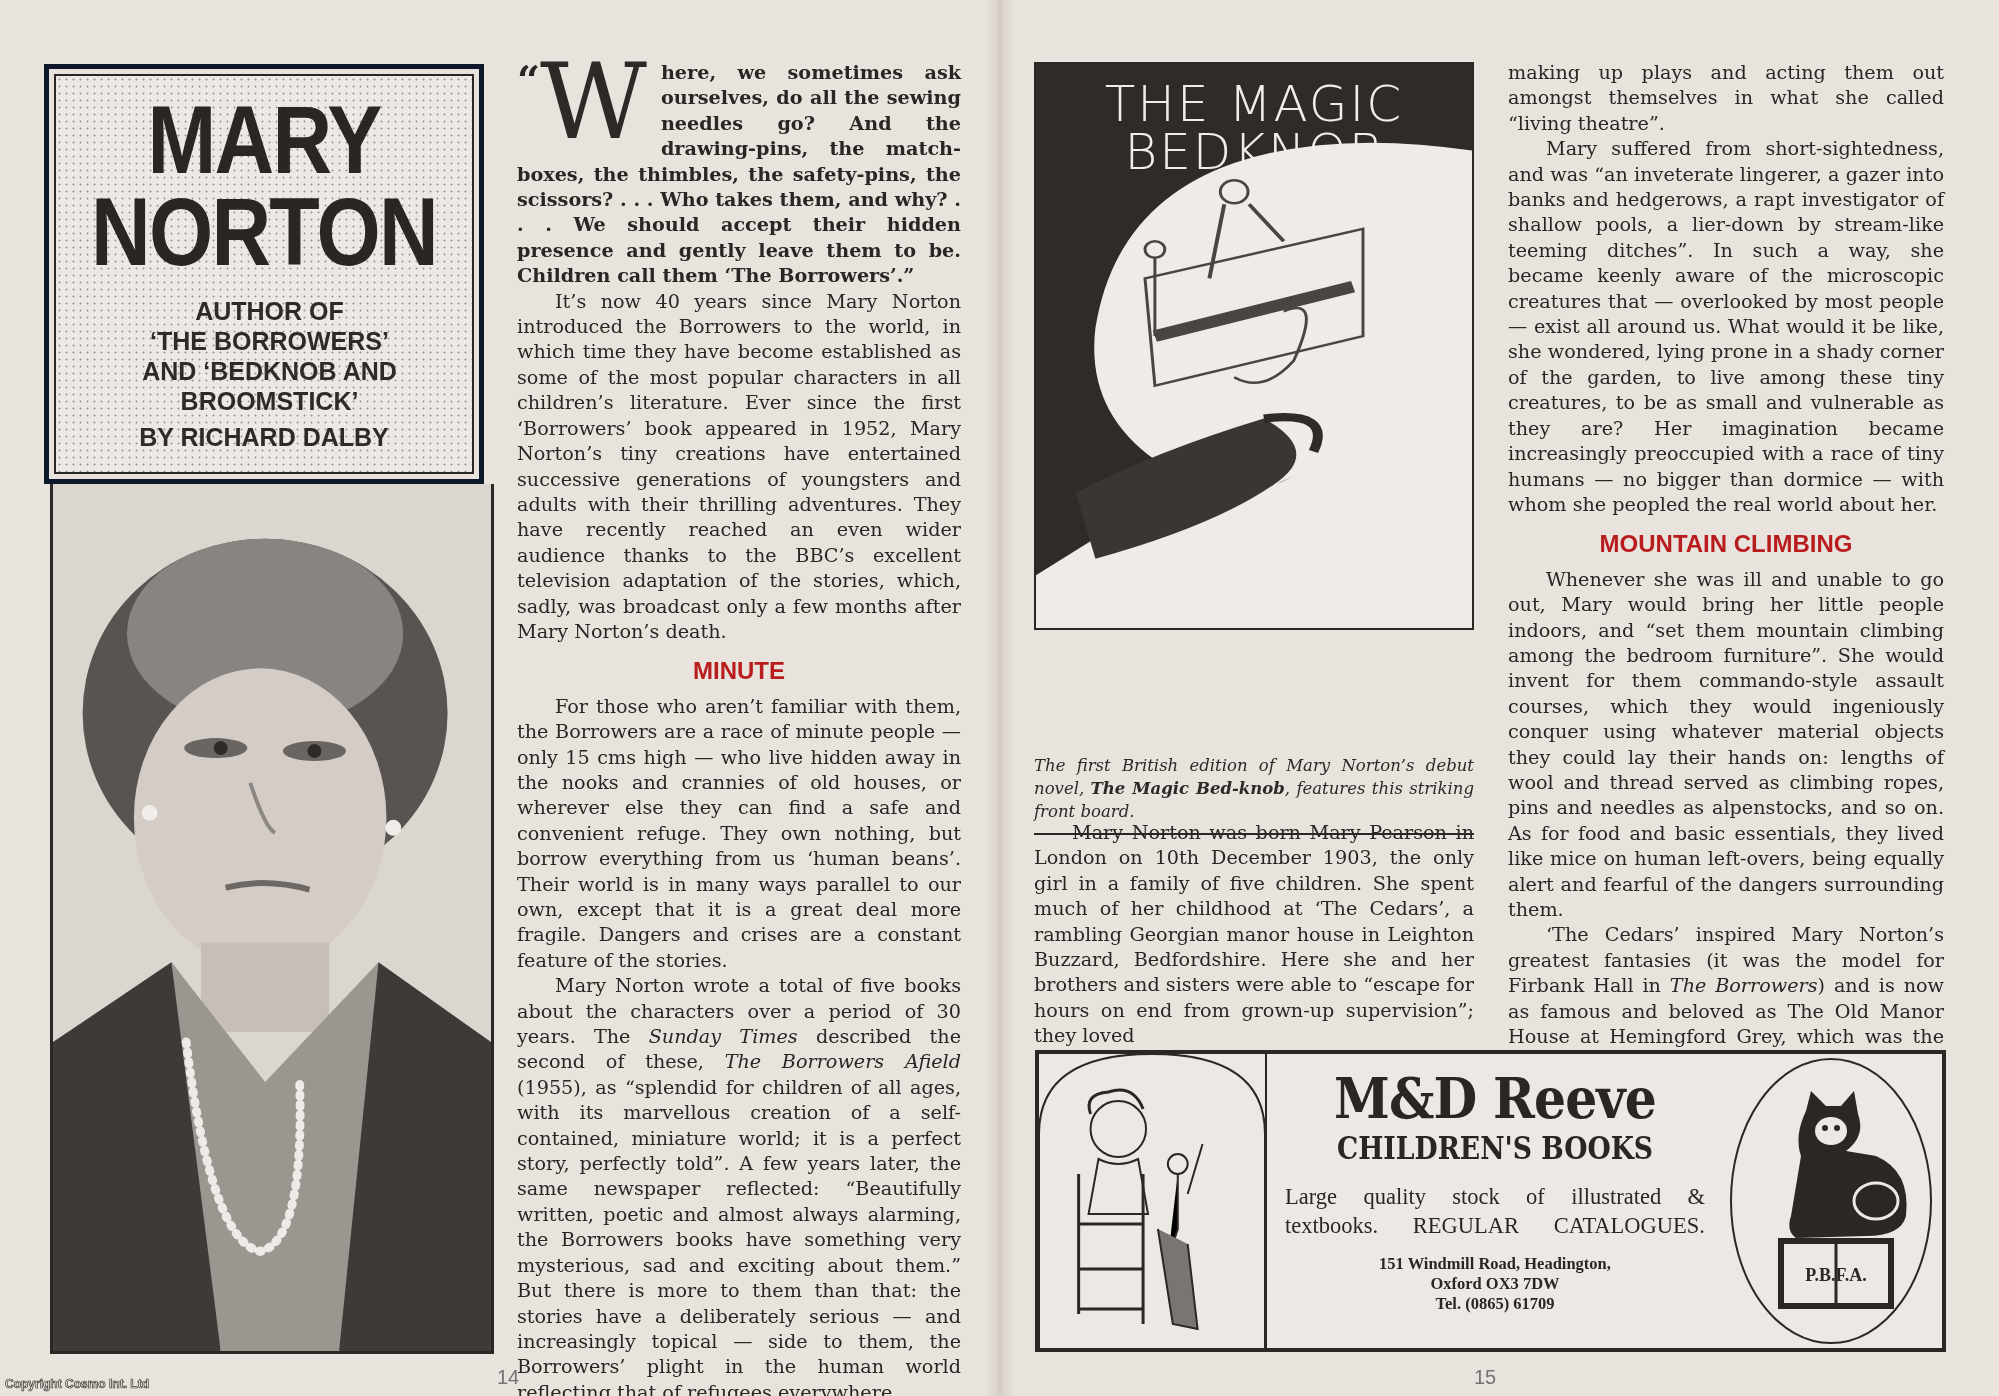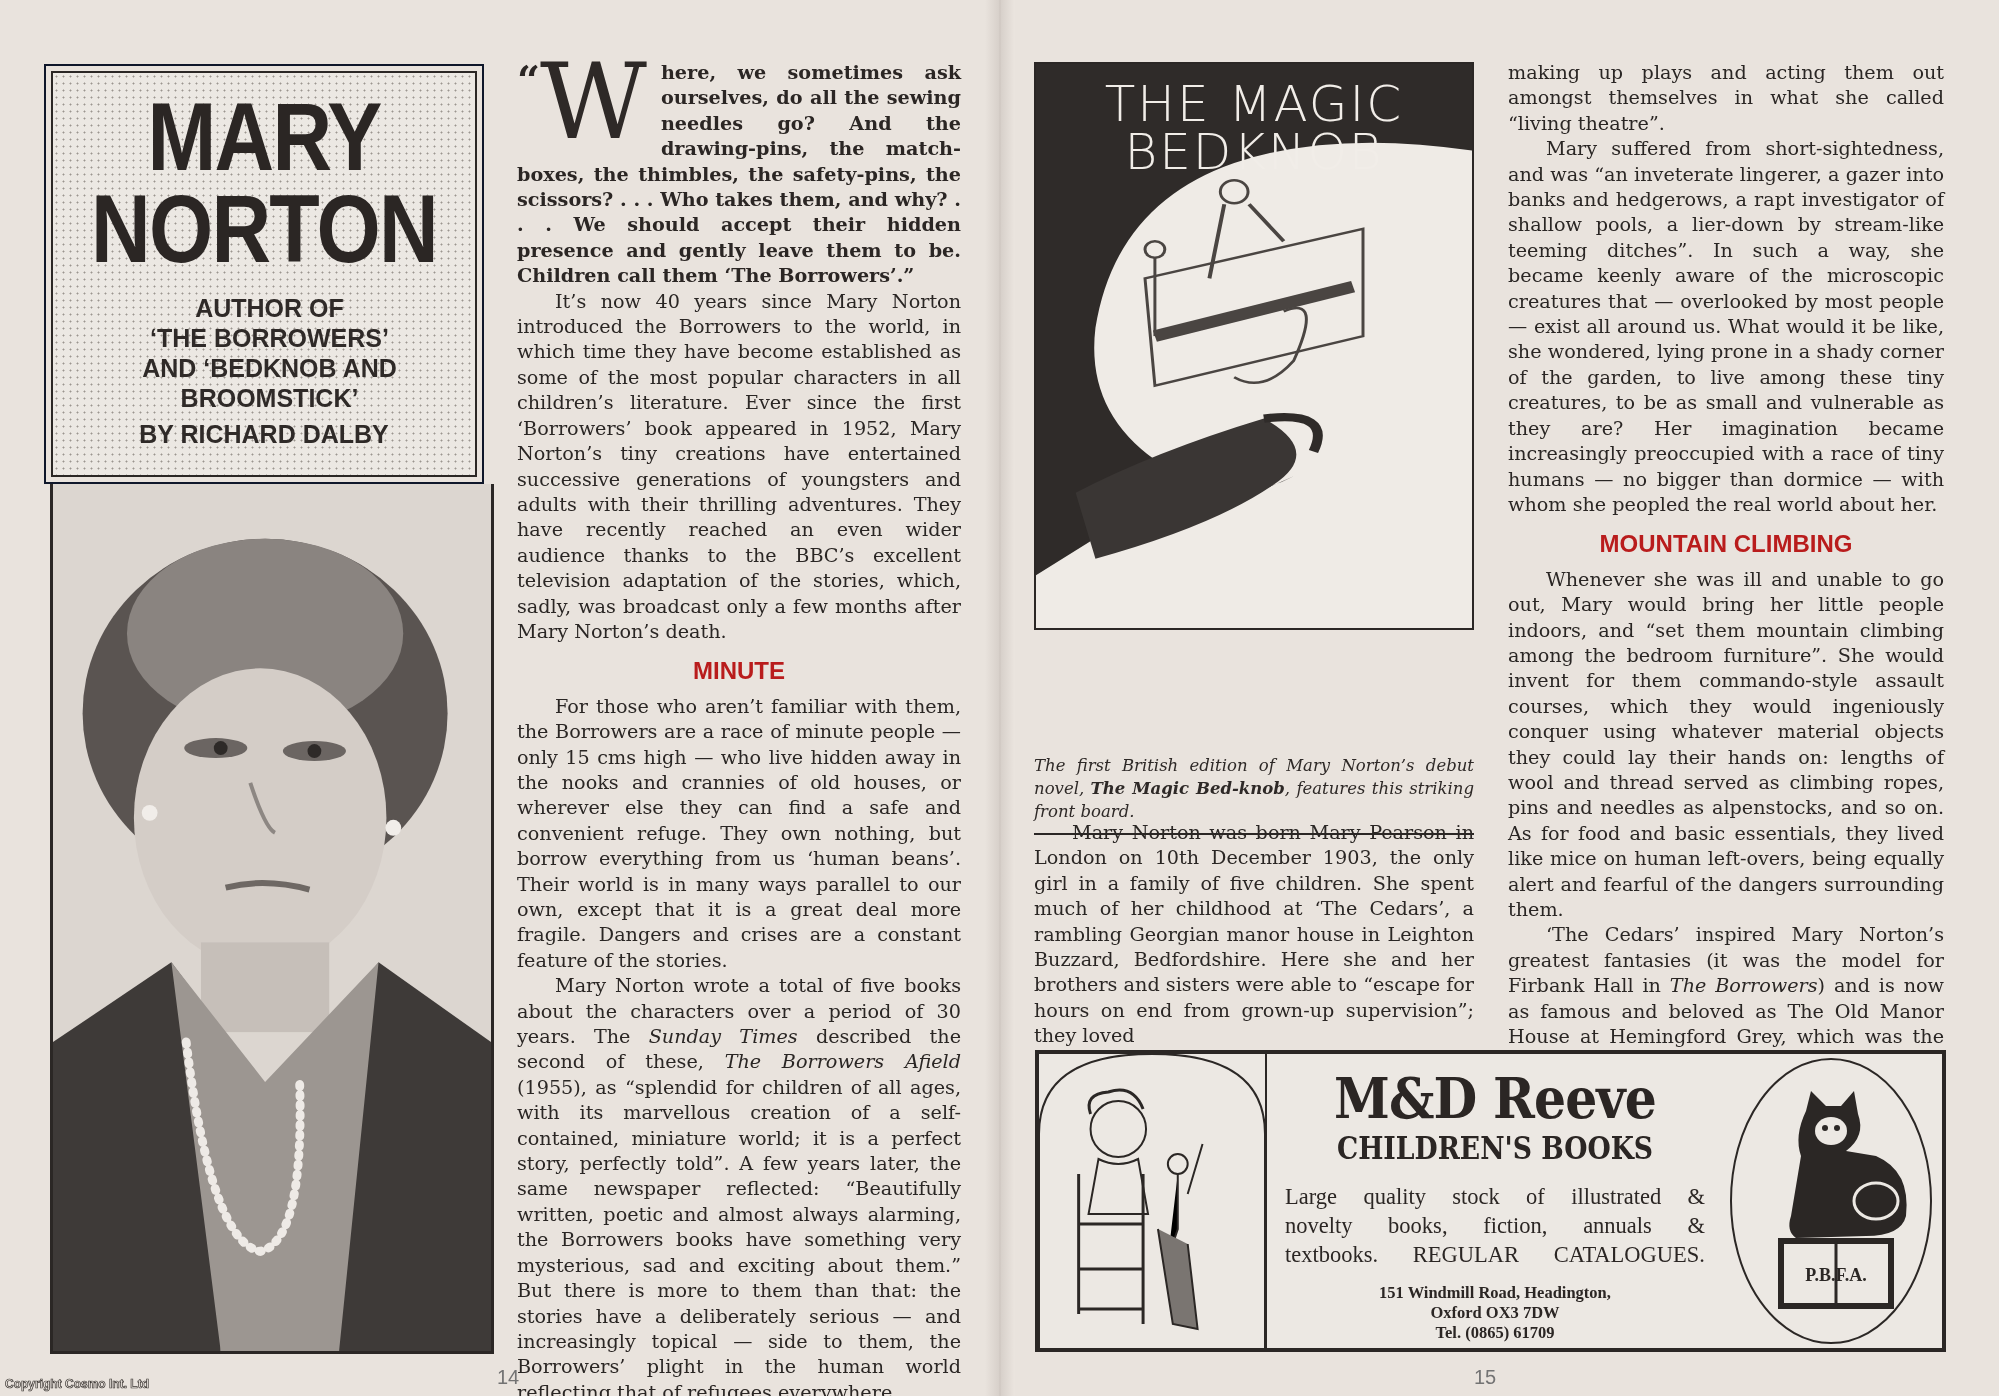--- a/index.html
+++ b/index.html
@@ -11,21 +11,21 @@
     position: relative;
   }
   .spread { position: absolute; inset: 0; }
   .gutter {
     position: absolute; left: 985px; top: 0; width: 30px; height: 1396px;
     background: linear-gradient(to right, #e9e3dd 0%, #d8d1cb 45%, #cfc7c1 50%, #d8d1cb 55%, #ebe5df 100%);
   }
   
   .title-box {
     position: absolute; left: 44px; top: 64px; width: 440px; height: 420px;
-    border: 2px solid #0f172a;
+    border: 5px solid #0f172a;
     padding: 5px;
   }
   .title-inner {
     width: 100%; height: 100%;
     border: 2px solid #2b2725;
     background-color: #ece8e3;
     background-image:
       radial-gradient(circle, #9b958f 0.8px, transparent 1.2px);
     background-size: 7px 7px;
     text-align: center;
@@ -280,21 +280,20 @@
         <circle cx="140" cy="110" r="10" fill="none" stroke="#2b2725" stroke-width="2"></circle>
         <path d="M140 120 L140 175 L130 205 M165 90 L150 140" stroke="#2b2725" stroke-width="2"></path>
         <path d="M120 175 L135 270 L160 275 L150 190" fill="#7a7571" stroke="#2b2725" stroke-width="2"></path>
       </svg>
     </div>
     <div class="ad-text">
       <div class="ad-name">M&amp;D Reeve</div>
       <div class="ad-sub">CHILDREN'S BOOKS</div>
       <div class="ad-body">
         <span>Large quality stock of illustrated &amp;</span>
-        <span>novelty books, fiction, annuals &amp;</span>
         <span>textbooks. REGULAR CATALOGUES.</span>
       </div>
       <div class="ad-addr">
         <div>151 Windmill Road, Headington,</div>
         <div>Oxford OX3 7DW</div>
         <div>Tel. (0865) 61709</div>
       </div>
     </div>
     <div class="ad-right-art">
       <svg viewBox="0 0 210 290">

